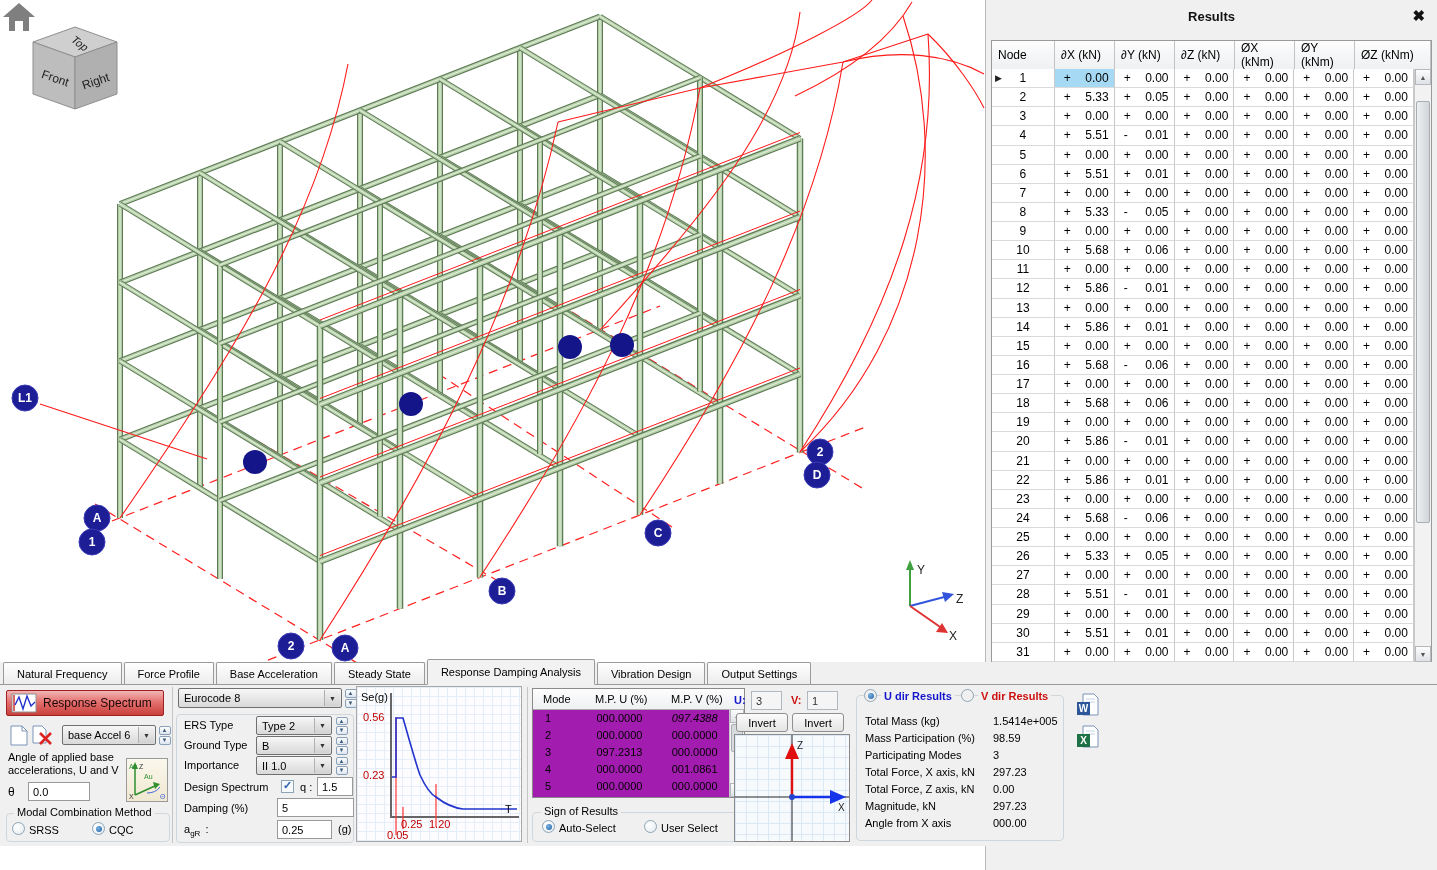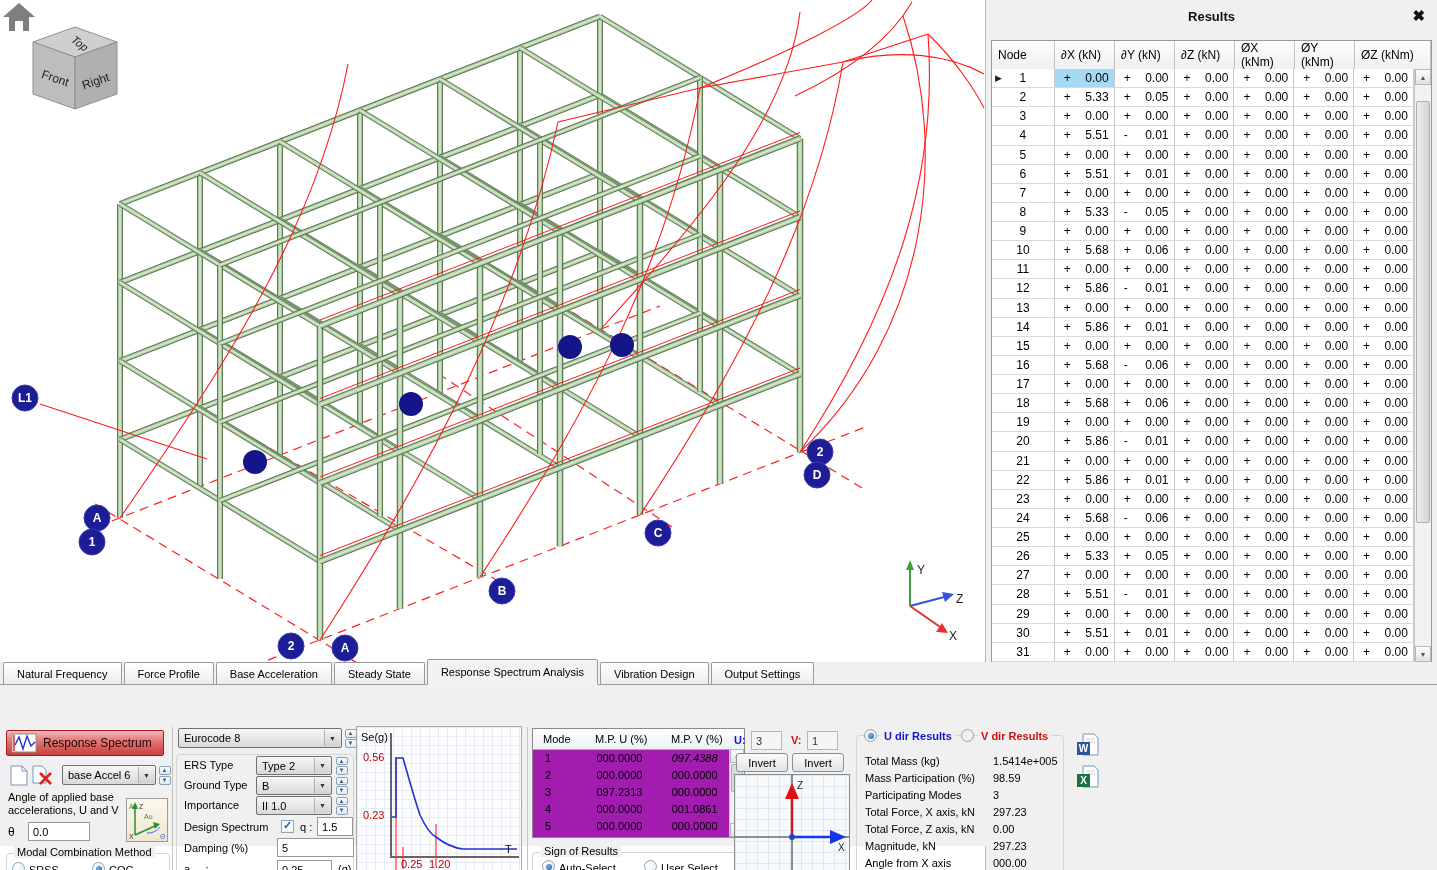--- a/index.html
+++ b/index.html
@@ -40,21 +40,21 @@
     background:linear-gradient(90deg,#eceef0,#d2d5d9);border:1px solid #a9adb2;border-radius:2px;}
 
   
   #bottomPanel{position:absolute;left:0;top:662px;width:1437px;height:184px;background:#f0f0f0;}
   #tabbar{position:absolute;left:0;top:0;right:0;height:23px;display:flex;align-items:flex-end;
     padding-left:3px;border-bottom:1px solid #9a9a9a;box-sizing:border-box;}
   .tab{height:21px;padding:0 13px;background:linear-gradient(#ffffff,#ececec);border:1px solid #9a9a9a;
     border-bottom:none;margin-right:2px;display:flex;align-items:center;font-size:11px;
     border-radius:2px 2px 0 0;white-space:nowrap;color:#000;}
   .tab.active{background:#f2f2f2;height:24px;position:relative;z-index:2;margin-bottom:-1px;border-bottom:1px solid #f2f2f2;}
-  #tabContent{position:absolute;left:0;top:23px;right:0;bottom:0;background:#f0f0f0;margin-top:40px;}
+  #tabContent{position:absolute;left:0;top:23px;right:0;bottom:0;background:#f0f0f0;}
 
   .lbl{position:absolute;font-size:11px;color:#000;white-space:nowrap;}
   .vsep{position:absolute;width:1px;background:#c5c5c5;}
 
   .dd{position:absolute;height:20px;border:1px solid #707070;border-radius:2px;box-sizing:border-box;
     background:linear-gradient(#f7f7f7,#e9e9e9 45%,#d9d9d9);display:flex;align-items:center;
     font-size:11px;padding-left:5px;color:#000;}
   .dd .arr{position:absolute;right:1px;top:1px;bottom:1px;width:15px;border-left:1px solid #b0b0b0;
     display:flex;align-items:center;justify-content:center;font-size:7px;color:#333;
     background:linear-gradient(#f2f2f2,#d2d2d2);}
@@ -1323,21 +1323,21 @@
       </div>
     </div>
   </div>
 
   <div id="bottomPanel">
     <div id="tabbar">
         <div class="tab">Natural Frequency</div>
         <div class="tab">Force Profile</div>
         <div class="tab">Base Acceleration</div>
         <div class="tab">Steady State</div>
-        <div class="tab active">Response Spectrum Analysis</div>
+        <div class="tab active">Response Damping Analysis</div>
         <div class="tab">Vibration Design</div>
         <div class="tab">Output Settings</div>
       </div>
     <div id="tabContent">
 
       <div id="banner">
         <svg width="26" height="20">
           <rect x="1" y="1" width="24" height="18" fill="#ffffff" stroke="#909090"></rect>
           <line x1="3" y1="2" x2="3" y2="18" stroke="#cc3333" stroke-width="1.5"></line>
           <polyline points="4,12 8,4 12,16 16,3 20,13 24,9" fill="none" stroke="#2233cc" stroke-width="1.4"></polyline>

